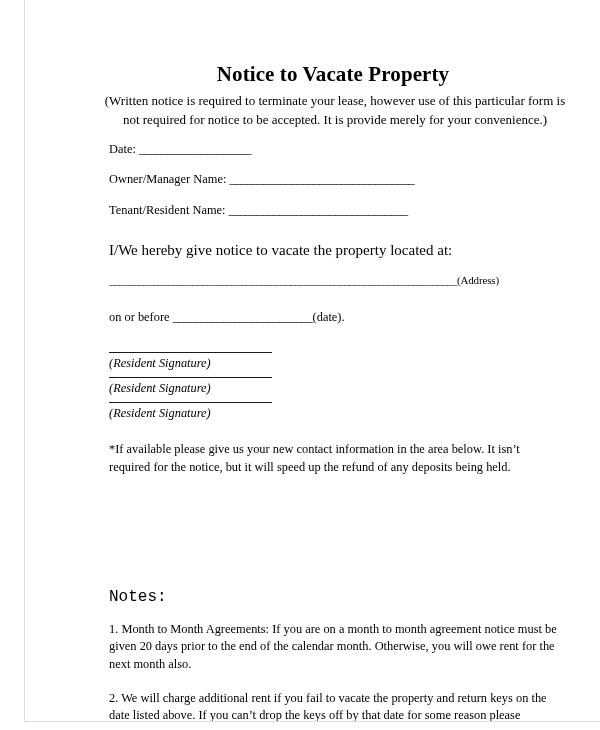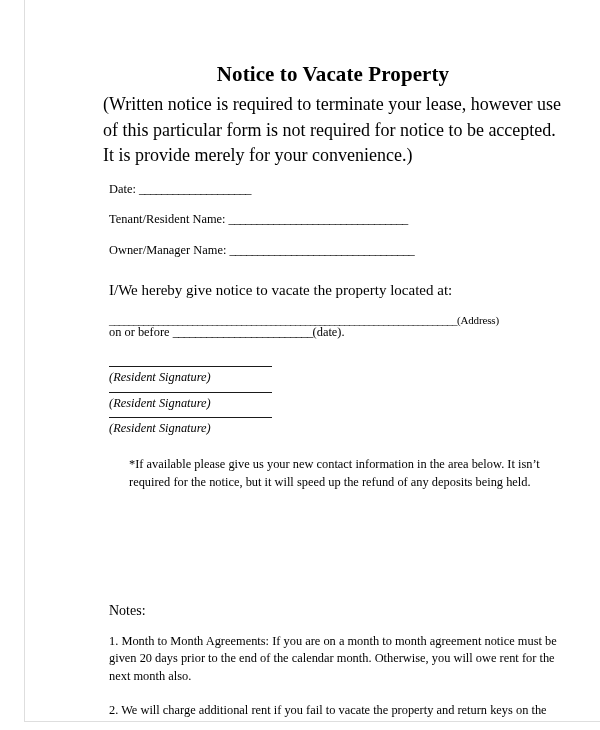--- a/index.html
+++ b/index.html
@@ -40,22 +40,22 @@
   .doc-title {
     font-size: 21px;
     font-weight: bold;
     text-align: center;
     margin: 0;
     padding-top: 62px;
     letter-spacing: 0.1px;
     line-height: 1.15;
   }
   .doc-subtitle {
-    font-size: 18px;
-    text-align: left;
+    font-size: 13px;
+    text-align: center;
     line-height: 1.42;
     margin: 6px -10px 1px -6px;
   }
 
   
   .fields {
     margin-top: 14px;
   }
   .field-row {
     font-size: 12.4px;
@@ -75,21 +75,21 @@
   }
   .address-line {
     font-size: 11px;
     margin-top: 17px;
     line-height: 1.0;
     white-space: nowrap;
     letter-spacing: -0.15px;
   }
   .before-line {
     font-size: 12.4px;
-    margin-top: 0;
+    margin-top: 25px;
     line-height: 1.0;
     white-space: nowrap;
   }
 
   
   .signatures {
     margin-top: 28px;
     font-style: italic;
   }
   .sig-block {
@@ -105,32 +105,32 @@
     font-size: 12.4px;
     line-height: 1.15;
   }
 
   
   .star-note {
     font-size: 12.4px;
     line-height: 1.42;
     margin-top: 21px;
     margin-right: -2px;
-    margin-left: 20px;
   }
 
   
   .blank-area {
     height: 98px;
   }
 
   
   .notes-heading {
-    font-size: 14px;
+    font-size: 16px;
     line-height: 1.35;
+    font-family: Liberation Mono, monospace;
   }
   .note-item {
     font-size: 12.4px;
     line-height: 1.42;
     margin-top: 12px;
     margin-right: -2px;
   }
   .note-item.second {
     margin-top: 16px;
   }
@@ -143,26 +143,26 @@
 
     <h1 class="doc-title">Notice to Vacate Property</h1>
     <p class="doc-subtitle">(Written notice is required to terminate your lease, however use of this particular form is not required for notice to be accepted.  It is provide merely for your convenience.)</p>
 
     <div class="fields">
       <div class="field-row">
         <span>Date:</span>
         <span class="rule">____________________</span>
       </div>
       <div class="field-row">
+        <span>Owner/Manager Name:</span>
+        <span class="rule">_________________________________</span>
+      </div>
+      <div class="field-row">
         <span>Tenant/Resident Name:</span>
         <span class="rule">________________________________</span>
-      </div>
-      <div class="field-row">
-        <span>Owner/Manager Name:</span>
-        <span class="rule">_________________________________</span>
       </div>
     </div>
 
     <p class="statement">I/We hereby give notice to vacate the property located at:</p>
 
     <div class="address-line">
       <span class="rule">_______________________________________________________________________</span><span>(Address)</span>
     </div>
 
     <div class="before-line">

